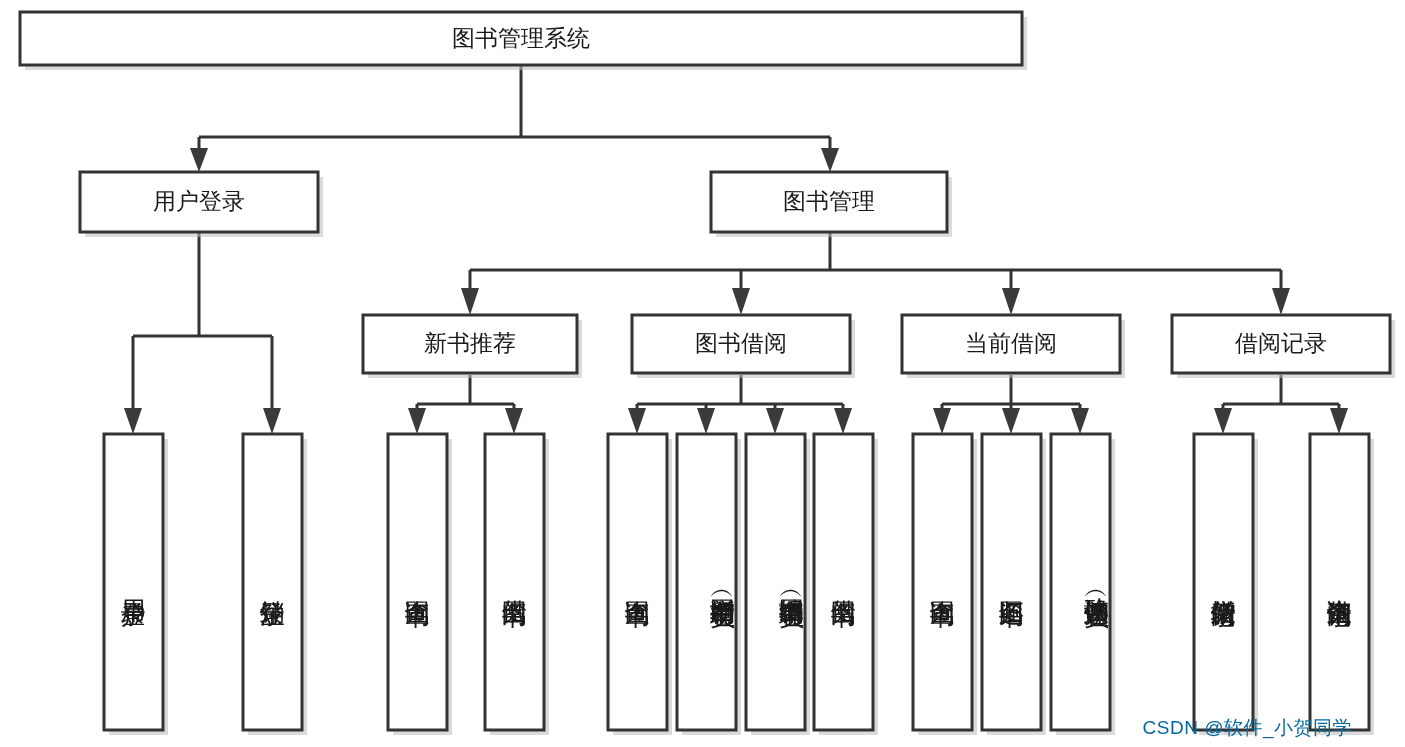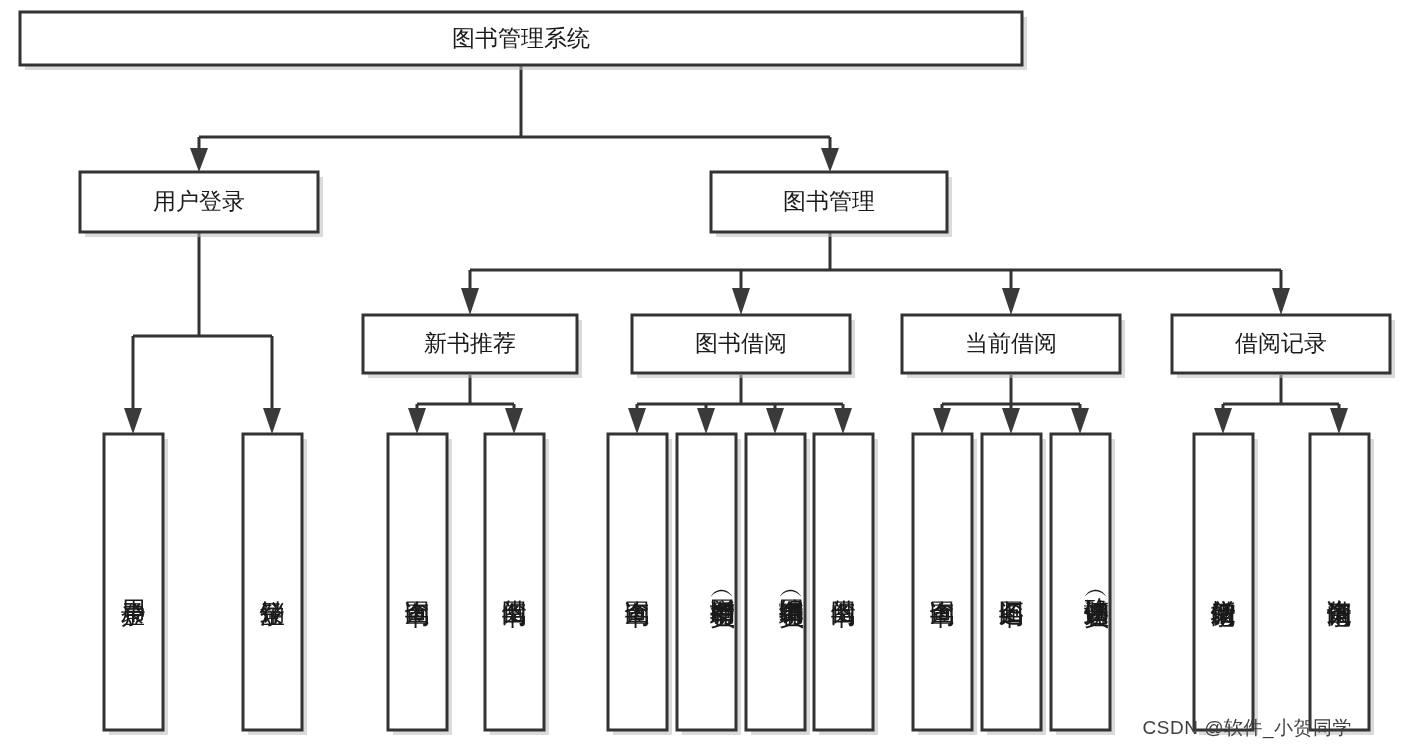--- a/index.html
+++ b/index.html
@@ -68,21 +68,21 @@
     justify-content: center;
     white-space: nowrap;
     user-select: none;
   }
   .watermark {
     position: absolute;
     right: 8px;
     bottom: 6px;
     font-family: "Liberation Sans", "DejaVu Sans", sans-serif;
     font-size: 19px;
-    color: #404040;
+    color: #0369a1;
     letter-spacing: 0.5px;
     white-space: nowrap;
   }
 </style>
 </head>
 <body>
 
 <div id="diagram-root">
 
   <svg id="flowchart" viewBox="0 0 1405 747">

